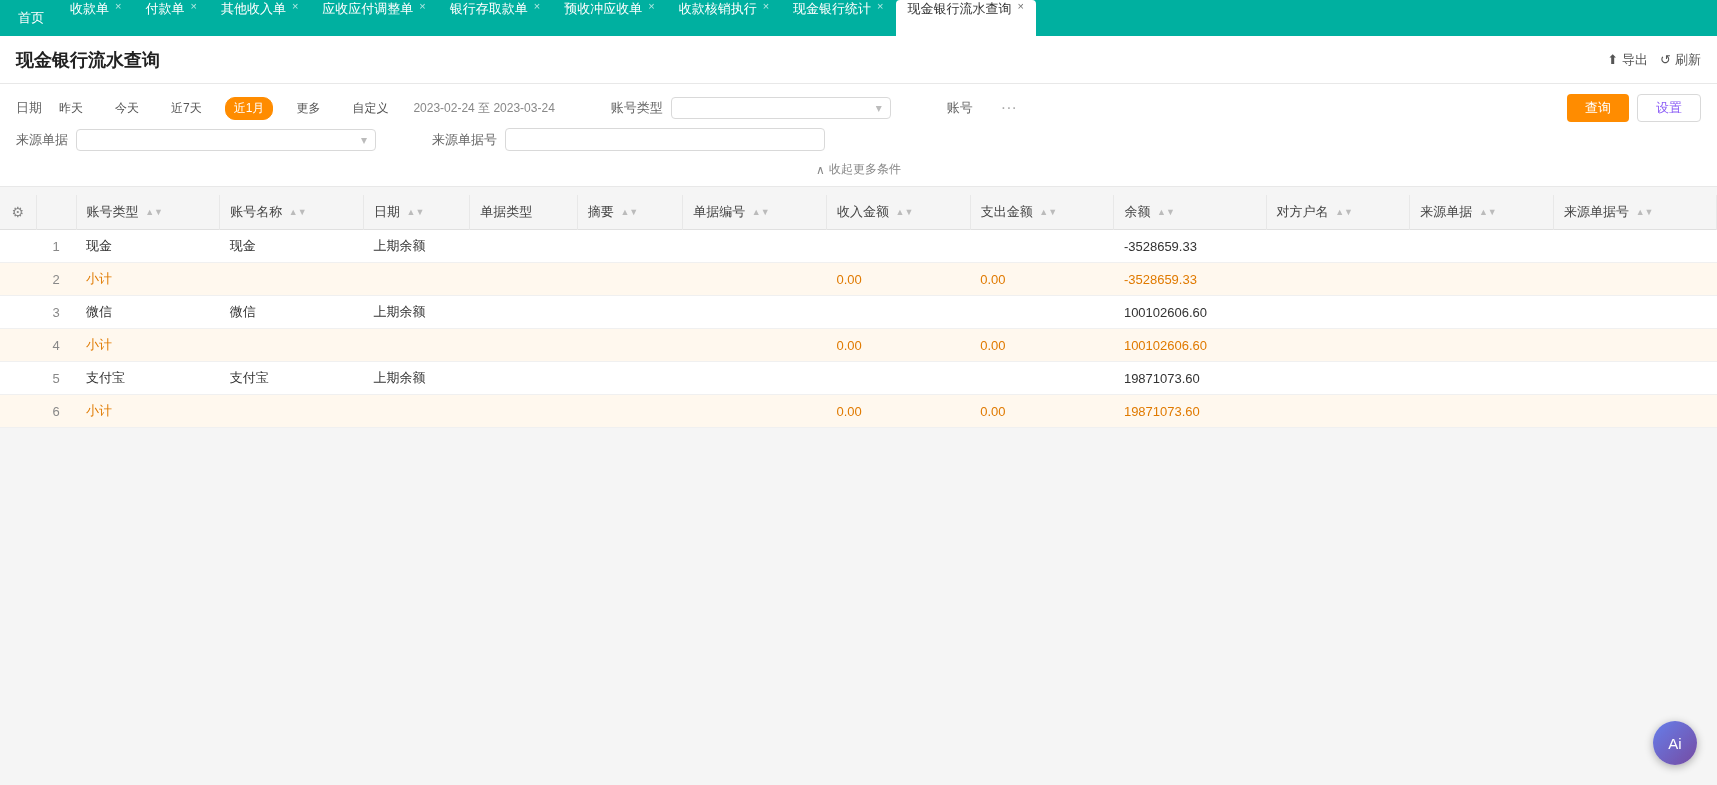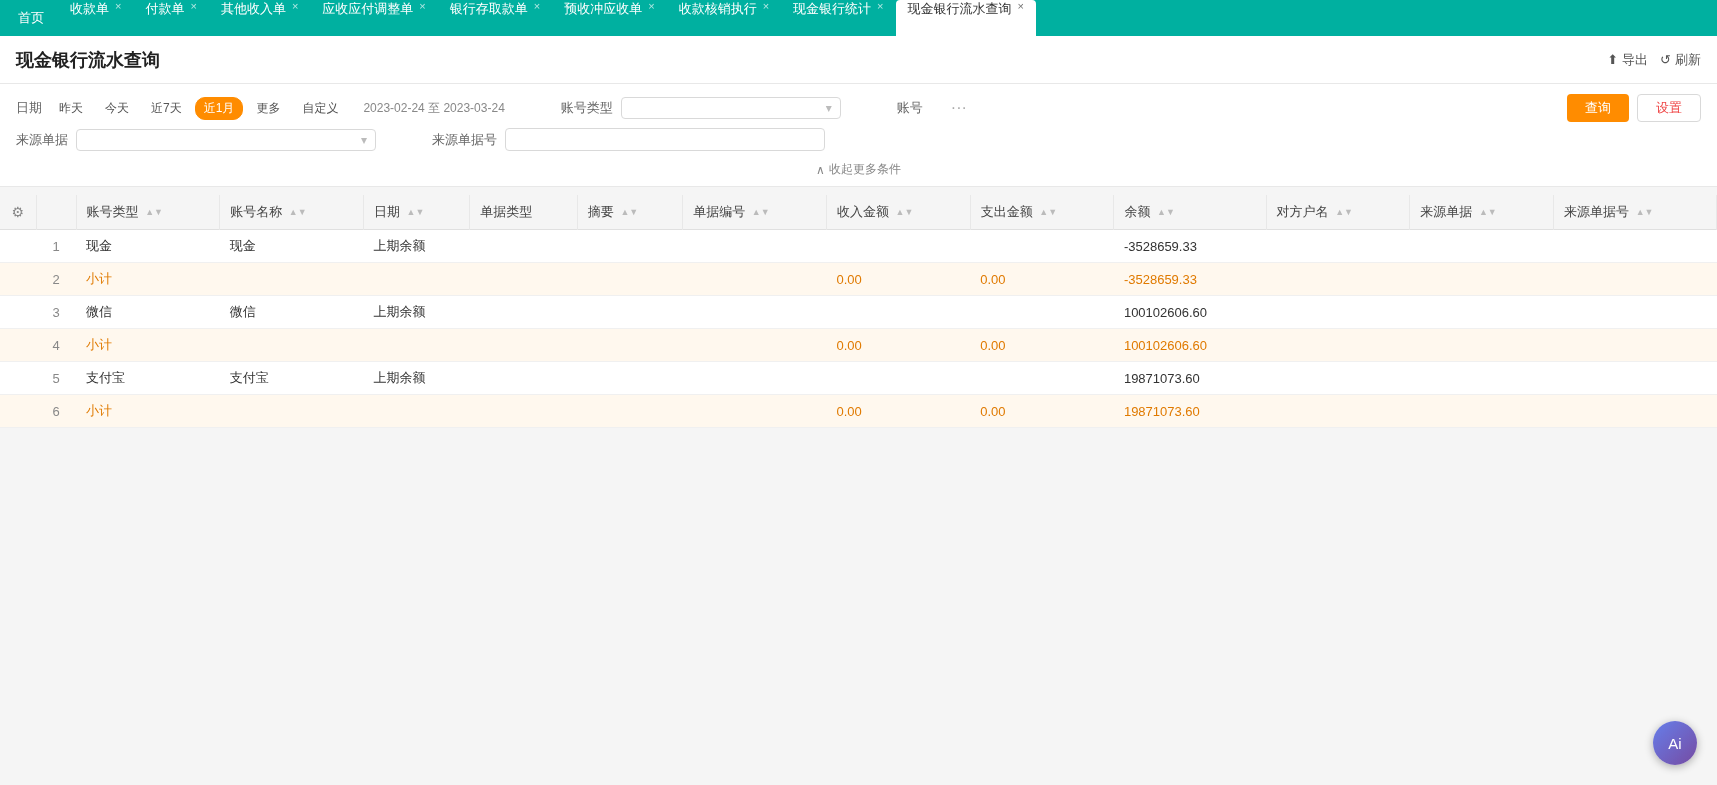--- a/index.html
+++ b/index.html
@@ -90,21 +90,21 @@
       flex-wrap: wrap;
     }
     .filter-label {
       color: #666;
       font-size: 13px;
       white-space: nowrap;
     }
     .date-options {
       display: flex;
       align-items: flex-end;
-      gap: 4px;
+      gap: 14px;
     }
     .date-btn {
       padding: 2px 8px;
       border-radius: 10px;
       font-size: 12px;
       cursor: pointer;
       color: #555;
       background: none;
       border: 1px solid transparent;
     }
@@ -151,21 +151,21 @@
       background: #ff8c00;
       color: #fff;
       border: none;
       border-radius: 4px;
       padding: 5px 18px;
       font-size: 13px;
       cursor: pointer;
     }
     .settings-btn {
       background: #fff;
-      color: #ef4444;
+      color: #8b5cf6;
       border: 1px solid #d9d9d9;
       border-radius: 4px;
       padding: 4px 18px;
       font-size: 13px;
       cursor: pointer;
     }
     .collapse-bar {
       display: flex;
       justify-content: center;
       align-items: center;

